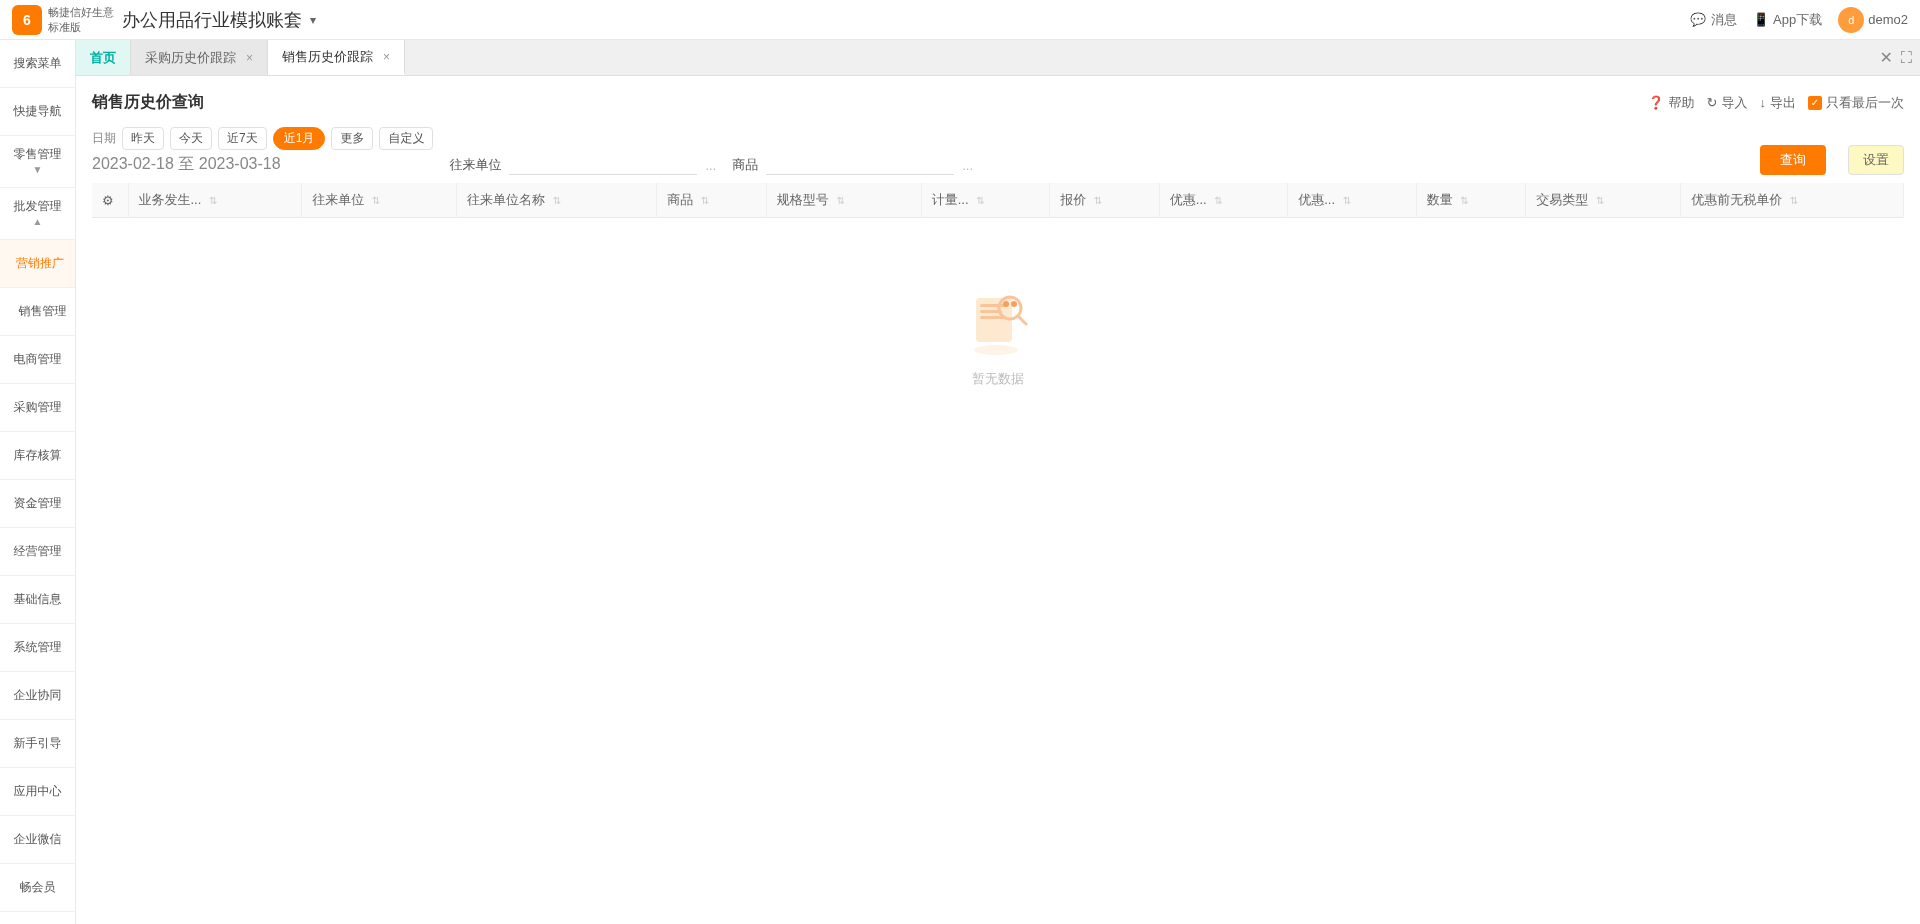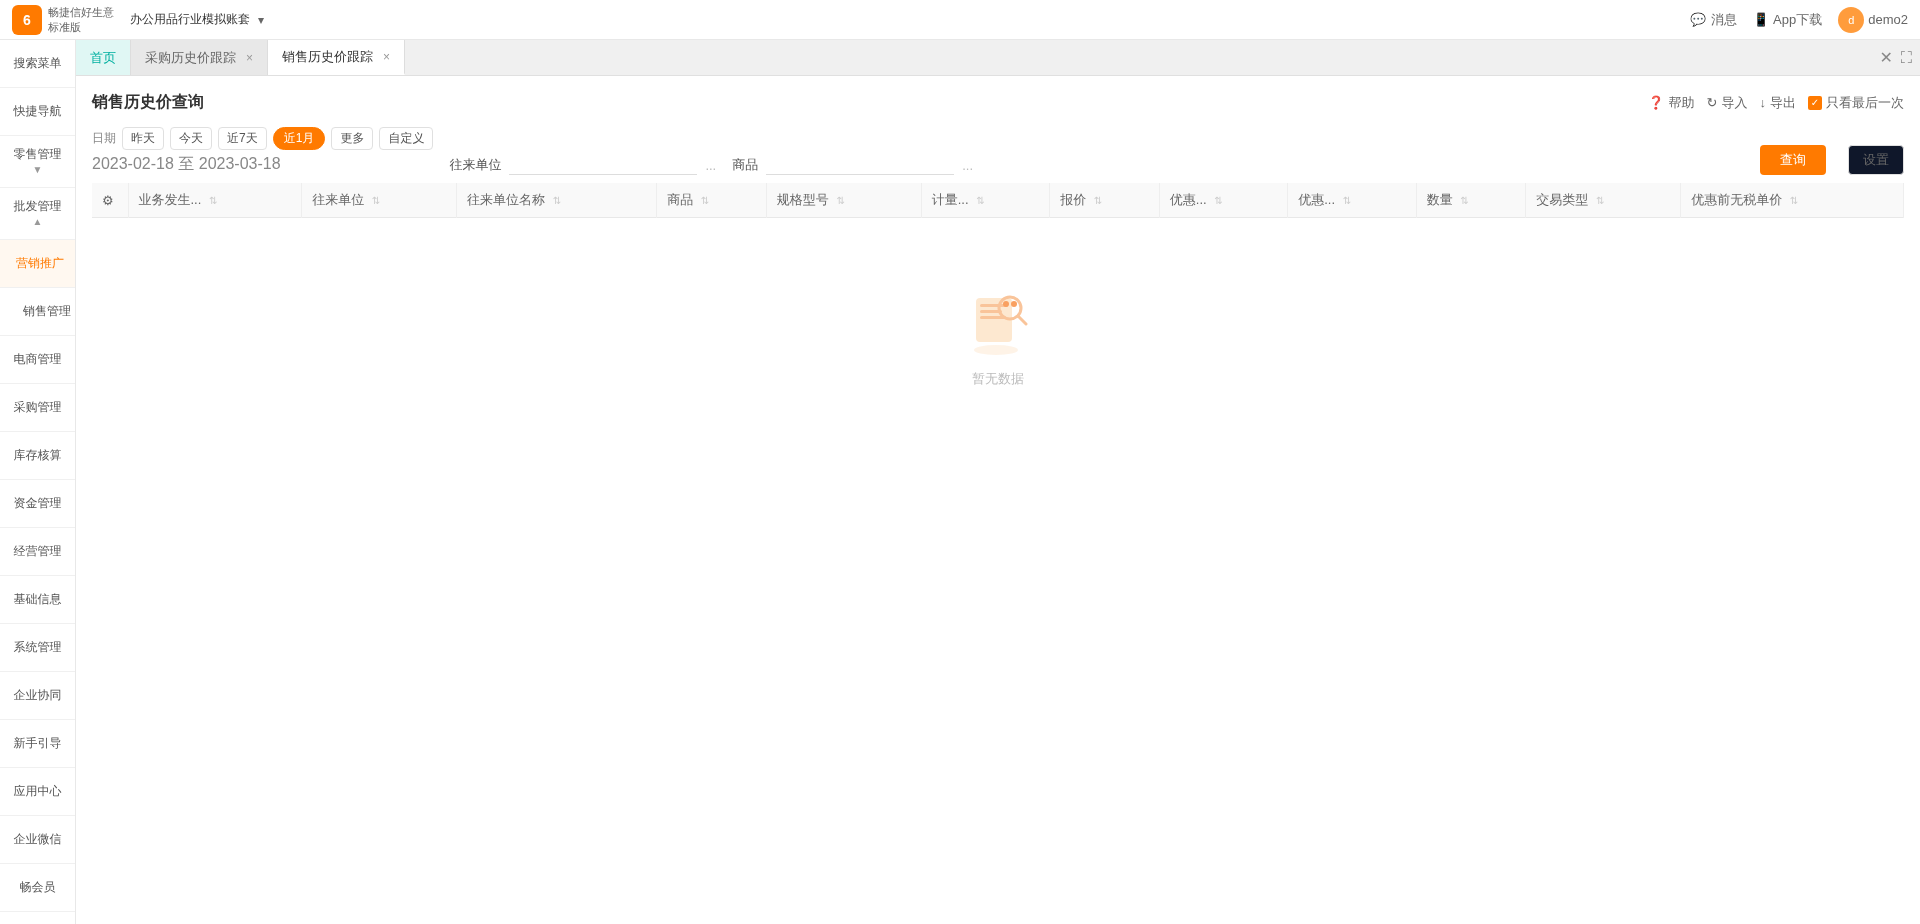--- a/index.html
+++ b/index.html
@@ -13,21 +13,21 @@
       align-items: center;
       padding: 0 12px;
       border-bottom: 1px solid #e8e8e8;
       justify-content: space-between;
       flex-shrink: 0;
     }
     .topbar-left { display: flex; align-items: center; gap: 8px; }
     .logo-area { display: flex; align-items: center; gap: 6px; }
     .logo-icon { width: 30px; height: 30px; background: #ff7a00; border-radius: 6px; display: flex; align-items: center; justify-content: center; color: white; font-size: 14px; font-weight: bold; }
     .logo-text { font-size: 11px; color: #666; line-height: 1.3; }
-    .topbar-title { color: #333; font-size: 12px; margin-left: 8px; }
+    .topbar-title { color: #333; font-size: 18px; }
     .topbar-dropdown { color: #666; font-size: 12px; cursor: pointer; }
     .topbar-right { display: flex; align-items: center; gap: 16px; }
     .topbar-right-item { display: flex; align-items: center; gap: 4px; color: #666; font-size: 13px; cursor: pointer; }
     .avatar { width: 26px; height: 26px; border-radius: 50%; background: #ff9c3c; display: flex; align-items: center; justify-content: center; color: white; font-size: 11px; }
 
     
     .main-layout { display: flex; flex: 1; overflow: hidden; }
 
     
     .sidebar {
@@ -73,21 +73,21 @@
       align-items: center;
       padding: 0 14px;
       cursor: pointer;
       font-size: 13px;
       color: #666;
       background: #e8e8e8;
       border-right: 1px solid #ddd;
       gap: 6px;
       position: relative;
     }
-    .tab-item.home-tab { background: #e0f7f4; color: #00b0a0; font-weight: 400; }
+    .tab-item.home-tab { background: #e0f7f4; color: #00b0a0; font-weight: 700; }
     .tab-item.active { background: #fff; color: #333; border-bottom: 2px solid #fff; }
     .tab-item .tab-close { font-size: 12px; color: #999; cursor: pointer; margin-left: 4px; }
     .tab-bar-actions { margin-left: auto; display: flex; align-items: center; padding: 0 8px; gap: 8px; }
     .tab-action-btn { cursor: pointer; color: #888; font-size: 16px; }
 
     
     .page-content { flex: 1; background: #fff; overflow: auto; padding: 16px; }
 
     
     .page-header { display: flex; align-items: center; justify-content: space-between; margin-bottom: 14px; }
@@ -103,21 +103,21 @@
     .filter-label { color: #888; font-size: 12px; }
     .filter-row { display: flex; align-items: center; gap: 6px; }
     .date-btn { padding: 2px 8px; border-radius: 4px; border: 1px solid #e0e0e0; background: #fff; cursor: pointer; font-size: 12px; color: #555; }
     .date-btn.active { background: #ff7a00; color: white; border-color: #ff7a00; border-radius: 12px; padding: 2px 10px; }
     .date-range { font-size: 16px; color: #888; }
     .filter-field { display: flex; align-items: center; gap: 8px; }
     .filter-field-label { color: #555; font-size: 13px; white-space: nowrap; }
     .filter-input { border: none; border-bottom: 1px solid #ddd; outline: none; padding: 2px 6px; min-width: 120px; font-size: 13px; color: #333; }
     .filter-dots { color: #bbb; cursor: pointer; font-size: 13px; }
     .query-btn { background: #ff7a00; color: white; border: none; padding: 6px 20px; border-radius: 4px; cursor: pointer; font-size: 13px; }
-    .settings-btn { background: #0f172a; color: #666; border: 1px solid #e0e0e0; padding: 5px 14px; border-radius: 4px; cursor: pointer; font-size: 13px; }
+    .settings-btn { background: #fef9c3; color: #666; border: 1px solid #e0e0e0; padding: 5px 14px; border-radius: 4px; cursor: pointer; font-size: 13px; }
 
     
     .data-table { width: 100%; border-collapse: collapse; font-size: 13px; }
     .data-table thead tr { background: #f9f9f9; border-bottom: 1px solid #e8e8e8; }
     .data-table th { padding: 8px 10px; text-align: left; color: #666; font-weight: 500; border-right: 1px solid #eee; white-space: nowrap; position: relative; }
     .data-table th .sort-arrows { color: #ccc; font-size: 10px; margin-left: 4px; }
     .th-gear { width: 36px; text-align: center; }
 
     
     .empty-state { display: flex; flex-direction: column; align-items: center; justify-content: center; padding: 60px 20px; }
@@ -175,21 +175,21 @@
       <span>零售管理</span>
       <span class="arrow">▼</span>
     </div>
     <div class="sidebar-item">
       <span>批发管理</span>
       <span class="arrow">▲</span>
     </div>
     <div class="sidebar-item active" style="padding-left:16px; align-items:flex-start;">
       <span>营销推广</span>
     </div>
-    <div class="sidebar-item" style="padding-left:14px; align-items:flex-end;">
+    <div class="sidebar-item" style="padding-left:14px; align-items:center;">
       <span>销售管理</span>
     </div>
     <div class="sidebar-item">
       <span>电商管理</span>
     </div>
     <div class="sidebar-item">
       <span>采购管理</span>
     </div>
     <div class="sidebar-item">
       <span>库存核算</span>

